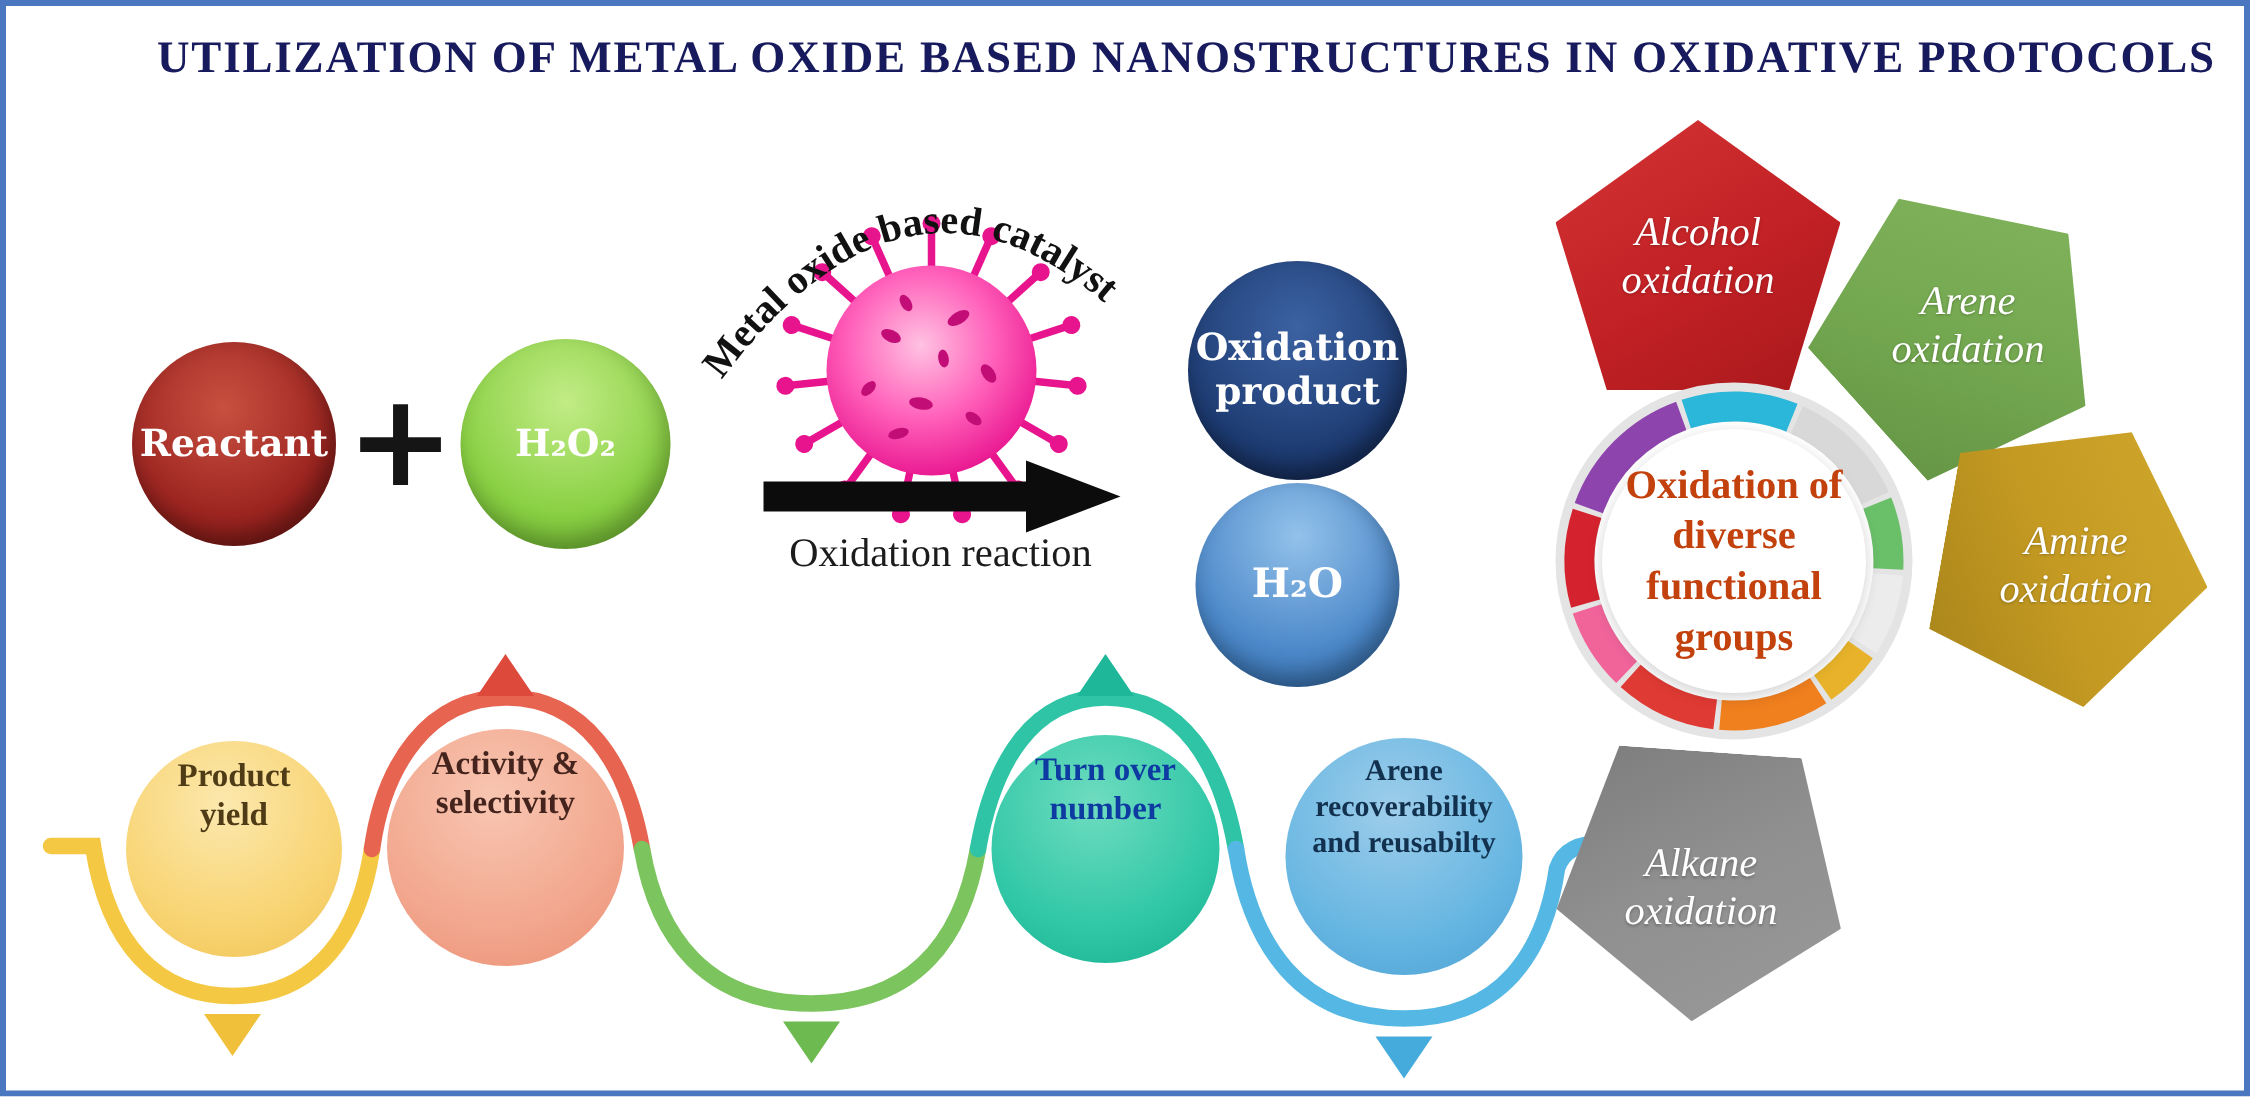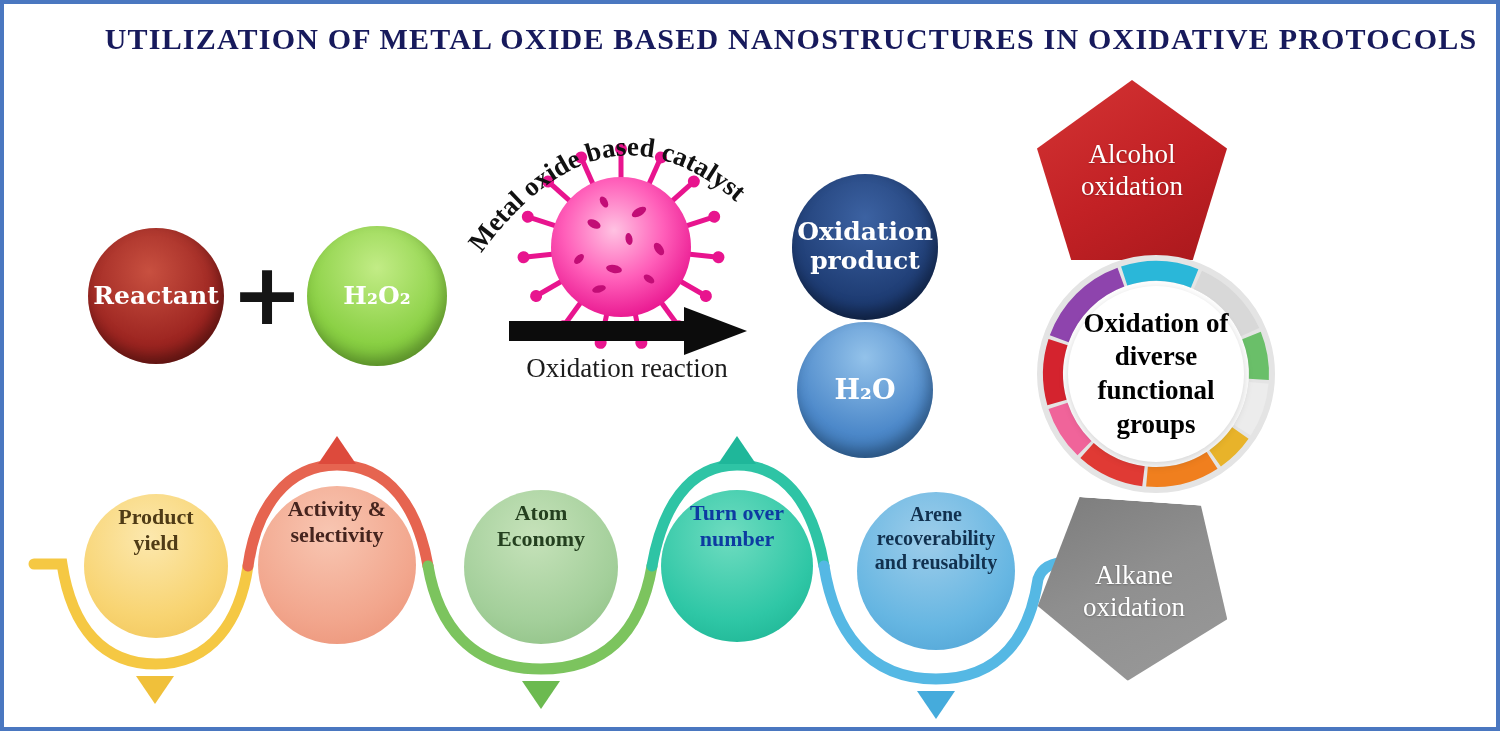--- a/index.html
+++ b/index.html
@@ -57,37 +57,38 @@
   
   .pent{position:absolute;}
   .pent .shape{
     position:absolute;inset:0;
     clip-path:polygon(50% 0%,100% 38%,82% 100%,18% 100%,0% 38%);
   }
   .pent .lbl{
     position:absolute;inset:0;display:flex;align-items:center;justify-content:center;
     text-align:center;color:#ffffff;font-size:27px;line-height:1.2;padding:0 28px;
     text-shadow:0 1px 2px rgba(0,0,0,.25);
+    font-style:italic;
   }
   .p-alcohol{left:1033px;top:76px;width:190px;height:180px;}
   .p-alcohol .shape{background:linear-gradient(150deg,#d43434,#c22125 55%,#a8181c);}
   .p-arene{left:1215px;top:122px;width:186px;height:180px;}
   .p-arene .shape{background:linear-gradient(150deg,#83b55e,#74a850 55%,#639344);transform:rotate(48deg);}
   .p-amine{left:1287px;top:283px;width:186px;height:178px;}
   .p-amine .shape{background:linear-gradient(150deg,#d2a92e,#c49a22 55%,#a8841a);transform:rotate(100deg);}
   .p-aldehyde{left:1216px;top:432px;width:182px;height:176px;}
   .p-aldehyde .shape{background:linear-gradient(150deg,#8a4cbc,#7d3fae 55%,#683394);transform:rotate(152deg);}
   .p-alkane{left:1035px;top:497px;width:190px;height:180px;}
   .p-alkane .shape{background:linear-gradient(150deg,#9a9a9a,#8f8f8f 55%,#7c7c7c);transform:rotate(184deg);}
   .ring{position:absolute;left:1020px;top:238px;}
   .wheel-center{
     position:absolute;left:1064px;top:282px;width:176px;height:176px;border-radius:50%;
     background:#ffffff;box-shadow:0 3px 10px rgba(0,0,0,.18);
     display:flex;align-items:center;justify-content:center;text-align:center;
-    font-weight:bold;font-size:27px;line-height:1.25;color:#000000;padding:0 12px;box-sizing:border-box;
+    font-weight:bold;font-size:27px;line-height:1.25;color:#c2410c;padding:0 12px;box-sizing:border-box;
   }
   svg{position:absolute;overflow:visible;}
 </style>
 </head>
 <body>
 
 <div class="canvas">
 
   <div class="title">UTILIZATION OF METAL OXIDE BASED NANOSTRUCTURES IN OXIDATIVE PROTOCOLS</div>
 
@@ -175,33 +176,38 @@
     <polygon points="714,40 752,40 733,12" fill="#1fb79a"></polygon>
     <polygon points="913,267 951,267 932,295" fill="#45abdc"></polygon>
   </svg>
 
   <div class="metric m1">
     <span>Product yield</span>
   </div>
   <div class="metric m2">
     <span>Activity &amp; selectivity</span>
   </div>
-  <div class="metric m3">
-    <span>Atom Economy</span>
-  </div>
   <div class="metric m4">
     <span>Turn over number</span>
   </div>
   <div class="metric m5">
     <span>Arene recoverability and reusabilty</span>
   </div>
 
   <div class="pent p-alcohol">
     <div class="shape"></div>
     <div class="lbl">Alcohol oxidation</div>
+  </div>
+  <div class="pent p-arene">
+    <div class="shape"></div>
+    <div class="lbl">Arene oxidation</div>
+  </div>
+  <div class="pent p-amine">
+    <div class="shape"></div>
+    <div class="lbl">Amine oxidation</div>
   </div>
   <div class="pent p-alkane">
     <div class="shape"></div>
     <div class="lbl">Alkane oxidation</div>
   </div>
 
   <svg class="ring" width="264" height="264" viewBox="0 0 264 264">
     <circle cx="132" cy="132" r="106" fill="none" stroke="#e4e4e4" stroke-width="26"></circle>
     <g fill="none" stroke-width="20">
       <circle cx="132" cy="132" r="103" stroke="#8e44ad" stroke-dasharray="89.9 647" transform="rotate(200 132 132)"></circle>

